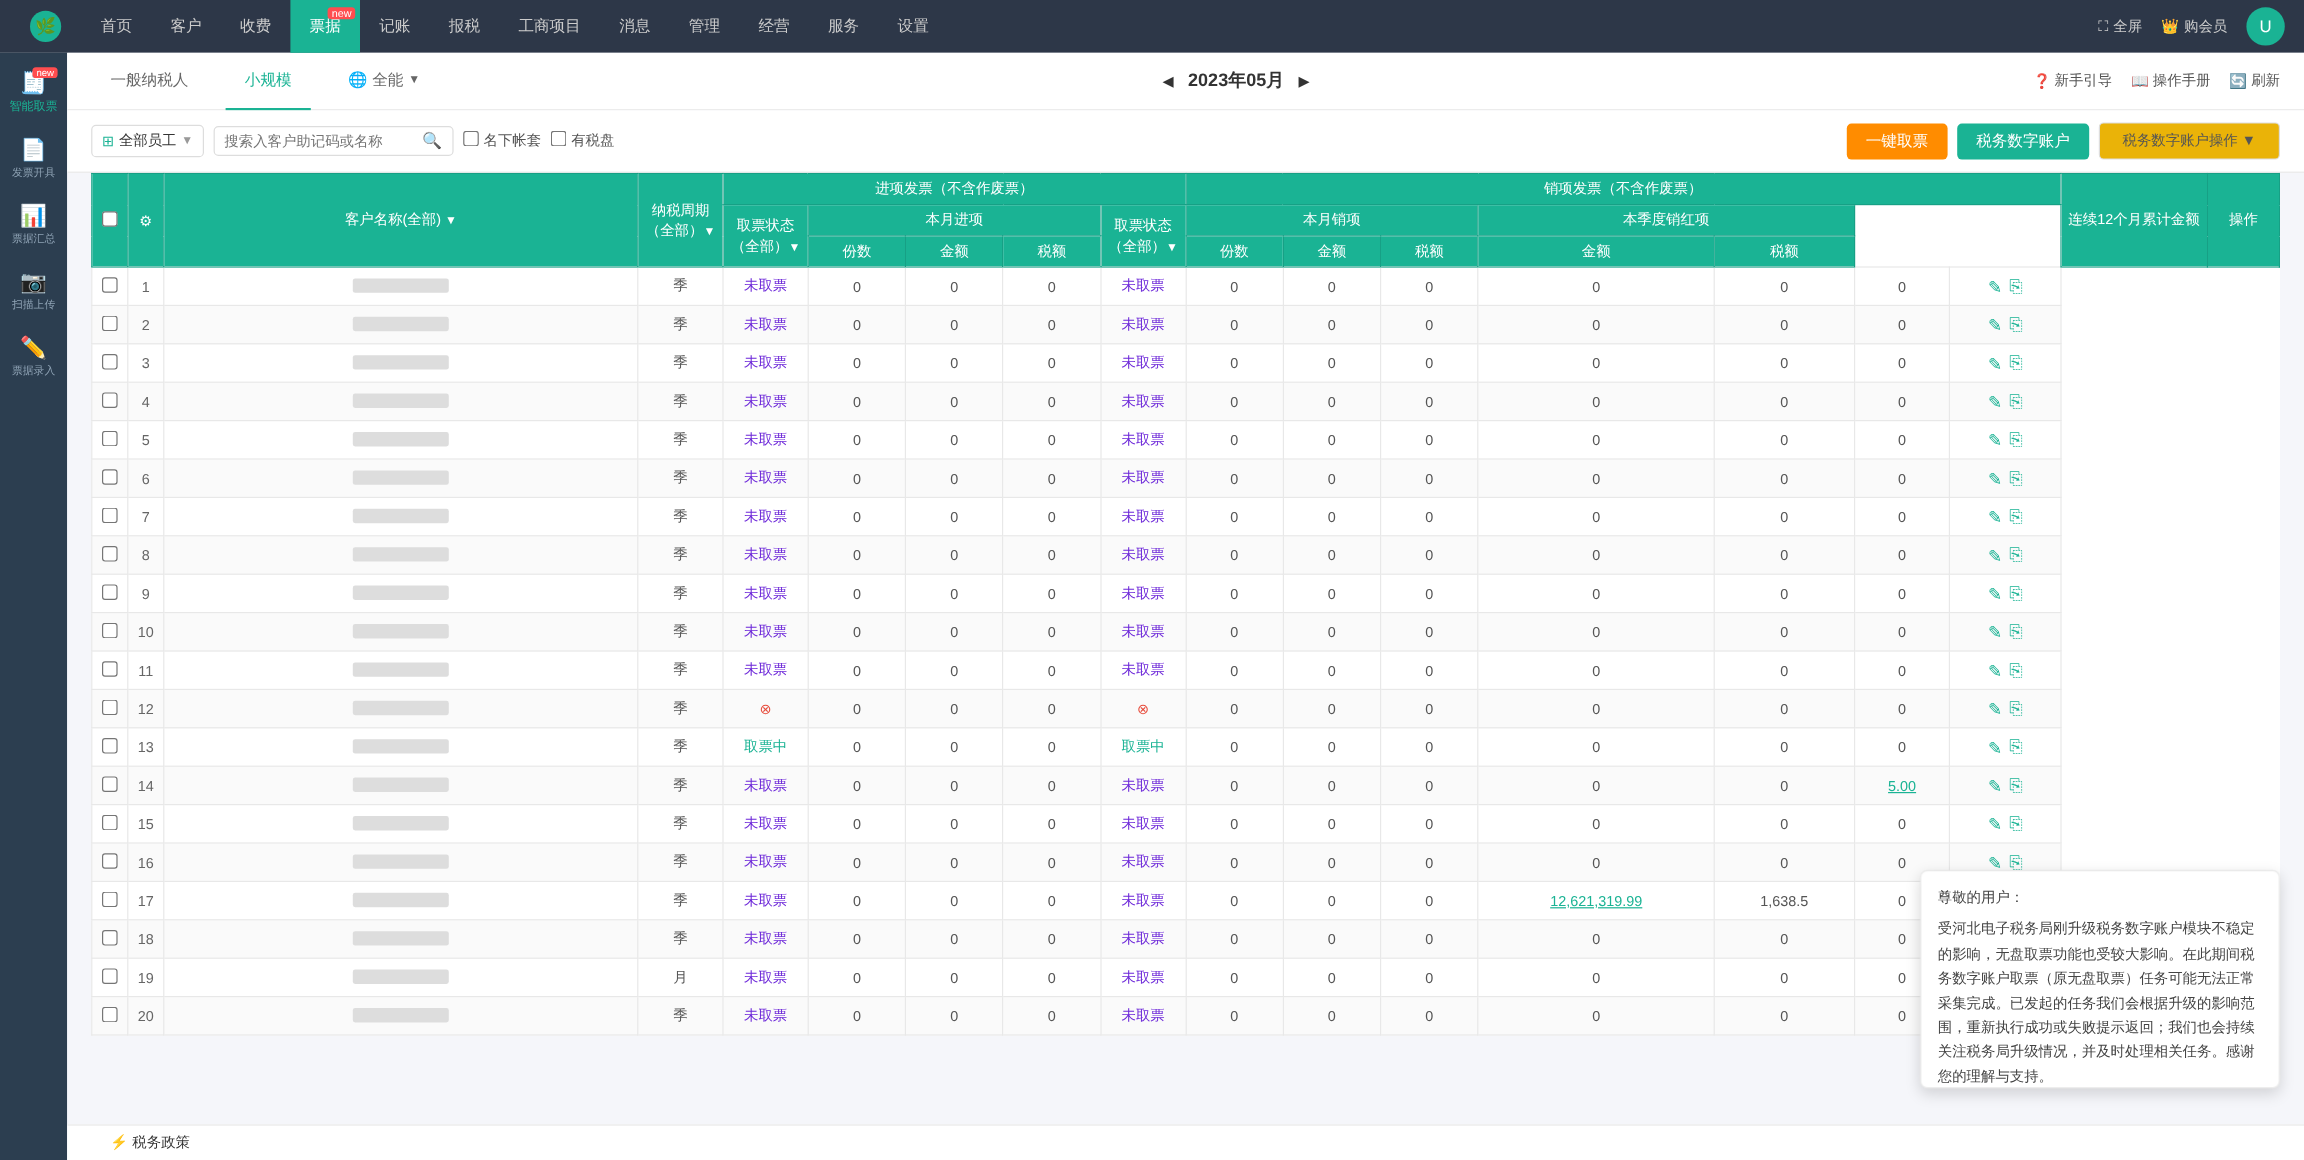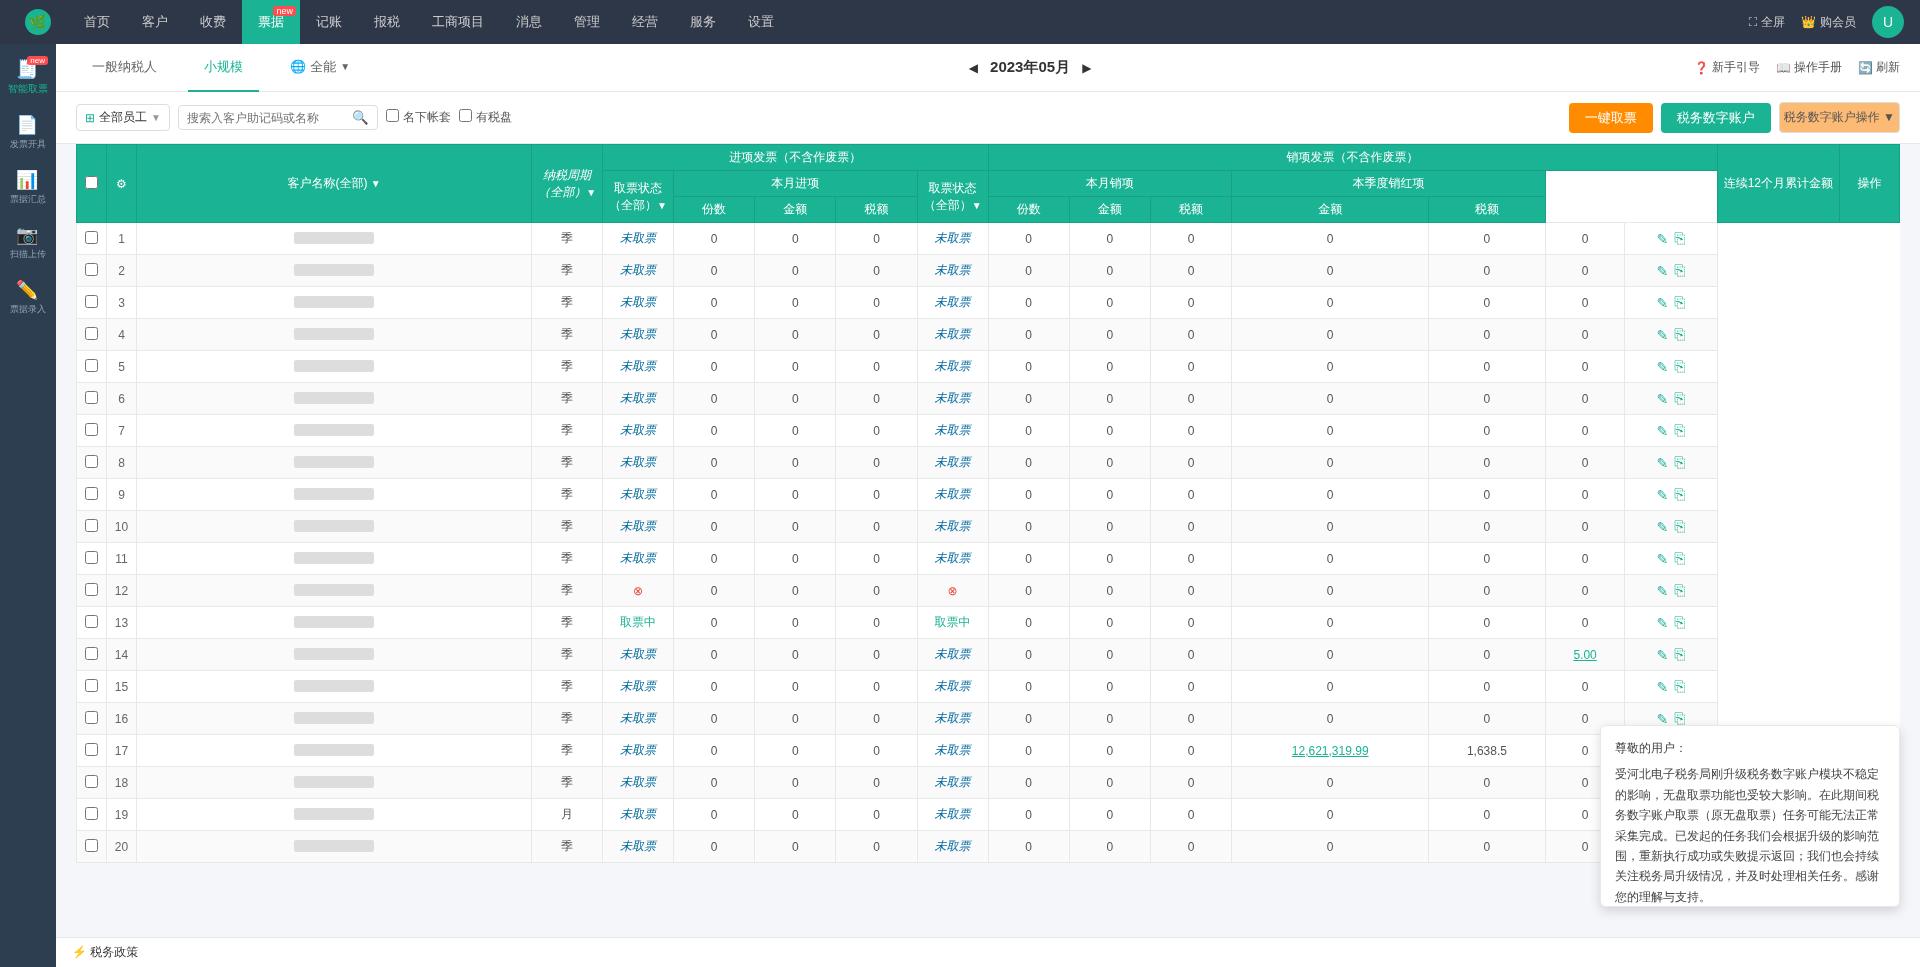--- a/index.html
+++ b/index.html
@@ -39,48 +39,48 @@
     .toolbar { background: #fff; padding: 10px 20px; display: flex; align-items: center; gap: 12px; border-bottom: 1px solid #e8e8e8; }
     .toolbar .filter-group { display: flex; align-items: center; gap: 8px; }
     .toolbar .select-box { border: 1px solid #ddd; border-radius: 4px; padding: 4px 8px; background: #fff; font-size: 12px; display: flex; align-items: center; gap: 4px; cursor: pointer; min-width: 90px; }
     .toolbar .search-box { border: 1px solid #ddd; border-radius: 4px; padding: 4px 8px; background: #fff; font-size: 12px; display: flex; align-items: center; gap: 4px; width: 200px; }
     .toolbar .search-box input { border: none; outline: none; font-size: 12px; flex: 1; color: #999; }
     .toolbar .search-btn { background: none; border: none; cursor: pointer; color: #999; }
     .toolbar .checkbox-label { display: flex; align-items: flex-start; gap: 4px; font-size: 12px; color: #555; cursor: pointer; }
     .toolbar .right-btns { margin-left: auto; display: flex; align-items: center; gap: 8px; }
     .toolbar .btn-primary { background: #ff8c00; color: #fff; border: none; border-radius: 4px; padding: 6px 16px; font-size: 13px; cursor: pointer; }
     .toolbar .btn-teal { background: #1ab394; color: #fff; border: none; border-radius: 4px; padding: 6px 16px; font-size: 13px; cursor: pointer; }
-    .toolbar .btn-outline { background: #fdba74; color: #555; border: 1px solid #ddd; border-radius: 4px; padding: 6px 4px; font-size: 12px; cursor: pointer; display: flex; align-items: center; gap: 4px; }
+    .toolbar .btn-outline { background: #eab308; color: #555; border: 1px solid #ddd; border-radius: 4px; padding: 6px 19px; font-size: 12px; cursor: pointer; display: flex; align-items: center; gap: 4px; }
 
     
     .table-container { flex: 1; overflow: auto; padding: 0 20px 10px; }
     table { width: 100%; border-collapse: collapse; background: #fff; margin-top: 0; }
     table th { background: #1ab394; color: #fff; padding: 4px 6px; font-size: 12px; font-weight: normal; text-align: center; border: 1px solid #17a085; white-space: nowrap; position: relative; }
     table td { padding: 7px 6px; font-size: 12px; text-align: center; border: 1px solid #e8e8e8; color: #555; white-space: nowrap; }
     table tr:nth-child(even) td { background: #fafafa; }
     .status-red { color: #e74c3c; }
-    .status-normal { color: #0369a1; font-style: italic; }
+    .status-normal { color: #6d28d9; }
     .status-taking { color: #1ab394; }
     .action-icons { display: flex; align-items: center; justify-content: center; gap: 6px; }
     .action-icon { cursor: pointer; color: #1ab394; font-size: 14px; }
     .blurred-text { color: #bbb; background: #ddd; border-radius: 2px; display: inline-block; min-width: 80px; height: 12px; }
     .amount-link { color: #1ab394; text-decoration: underline; cursor: pointer; }
 
     
     .notification-popup { position: fixed; bottom: 60px; right: 20px; width: 300px; background: #fff; border: 1px solid #e8e8e8; border-radius: 6px; box-shadow: 0 4px 12px rgba(0,0,0,0.15); z-index: 100; }
     .notification-popup .popup-header { background: #1ab394; color: #fff; padding: 10px 14px; border-radius: 6px 6px 0 0; font-size: 13px; display: flex; align-items: center; justify-content: space-between; }
     .notification-popup .popup-close { cursor: pointer; color: #fff; font-size: 16px; }
     .notification-popup .popup-body { padding: 12px 14px; font-size: 12px; color: #444; line-height: 1.7; max-height: 180px; overflow-y: auto; }
     .notification-popup .popup-footer { padding: 8px 14px; text-align: right; border-top: 1px solid #eee; font-size: 12px; color: #1ab394; cursor: pointer; }
     input[type="checkbox"] { cursor: pointer; }
 
     .row-num { color: #666; }
     .period-type { color: #555; }
 
-    .bottom-bar { background: #fff; border-top: 1px solid #e8e8e8; padding: 6px 16px; display: flex; align-items: center; margin-top: 20px; }
+    .bottom-bar { background: #fff; border-top: 1px solid #e8e8e8; padding: 6px 36px; display: flex; align-items: center; margin-top: 20px; }
   </style>
 </head>
 <body>
 
 <div class="top-nav">
   <div class="logo">
     <svg viewBox="0 0 28 28" fill="none">
       <circle cx="14" cy="14" r="13" fill="#1ab394"></circle>
       <text x="14" y="19" text-anchor="middle" font-size="14" fill="#fff">🌿</text>
     </svg>
@@ -205,21 +205,21 @@
       <table>
         <thead>
           <tr>
             <th rowspan="3" style="width:30px;">
               <input type="checkbox" style="">
             </th>
             <th rowspan="3" style="width:30px;">⚙</th>
             <th rowspan="3" style="min-width:180px;">
               客户名称(全部) <span style="font-size:10px;">▼</span>
             </th>
-            <th rowspan="3" style="width:60px;font-style:italic;">
+            <th rowspan="3" style="width:60px;">
               纳税周期<br>（全部）<span style="font-size:10px;">▼</span>
             </th>
             <th colspan="5">进项发票（不含作废票）</th>
             <th colspan="7">销项发票（不含作废票）</th>
             <th rowspan="3" style="width:100px;">连续12个月累计金额</th>
             <th rowspan="3" style="width:60px;">操作</th>
           </tr>
           <tr>
             <th rowspan="2" style="width:70px;">
               取票状态<br>（全部）<span style="font-size:10px;">▼</span>

